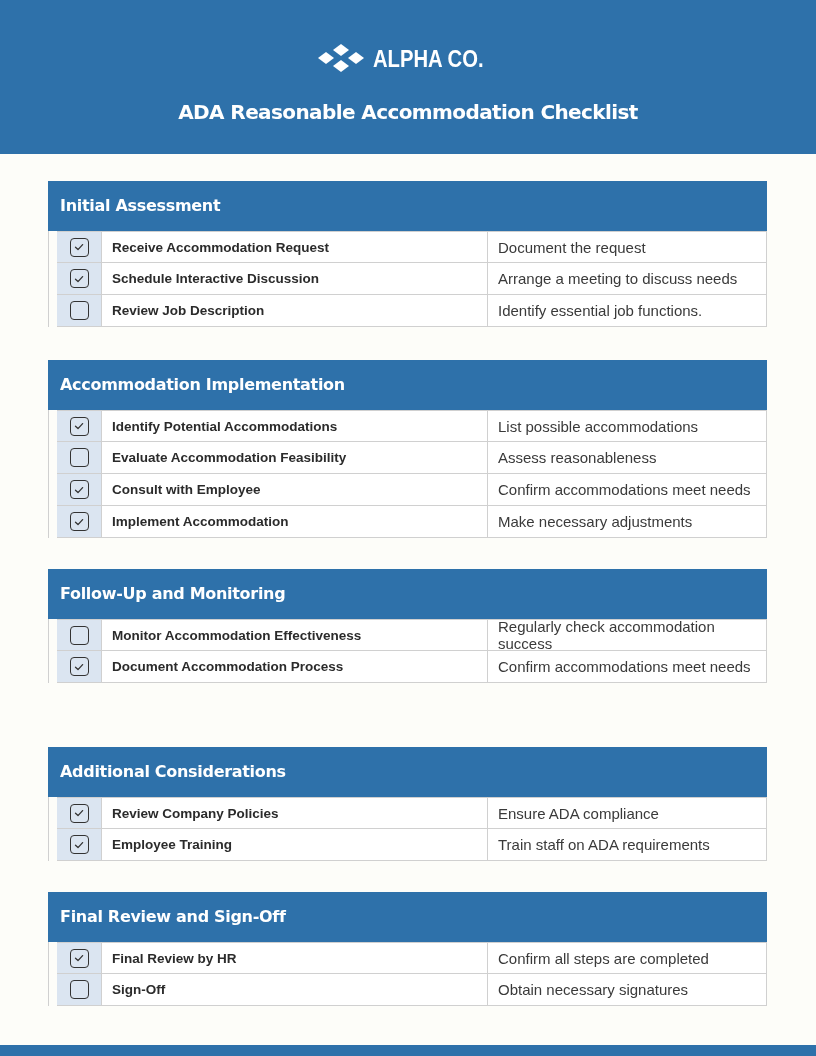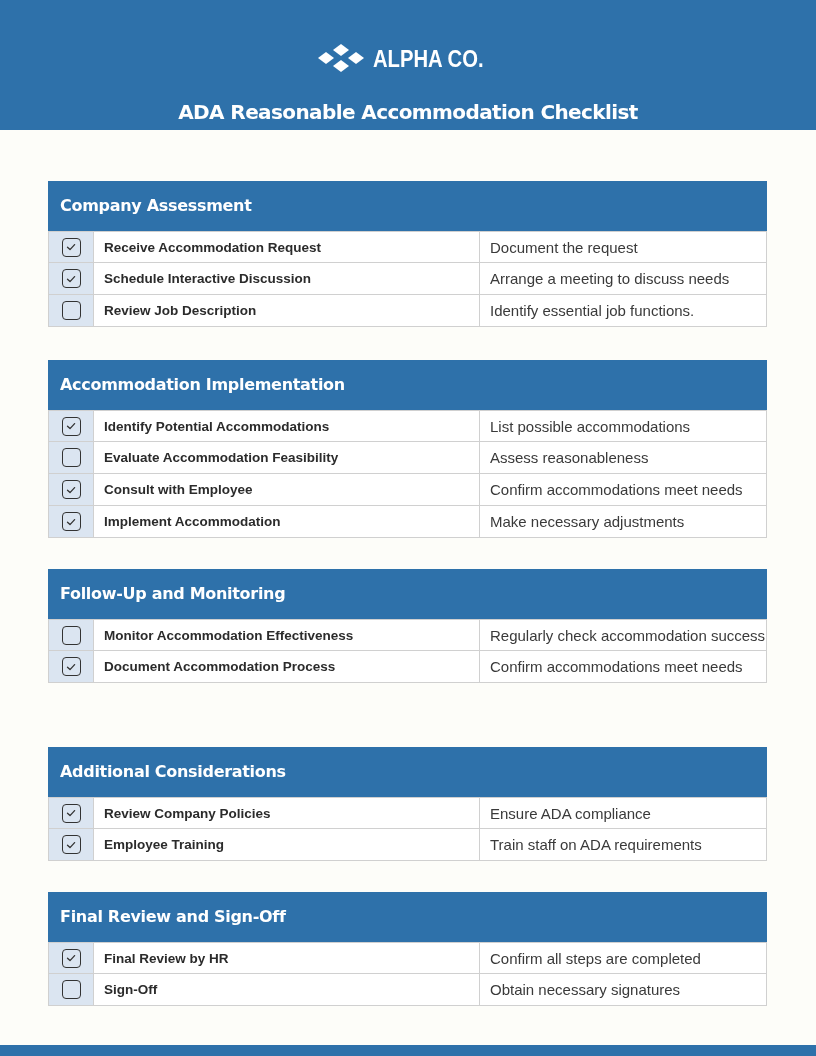--- a/index.html
+++ b/index.html
@@ -4,21 +4,21 @@
 <style>
   * { box-sizing: border-box; margin: 0; padding: 0; }
   html, body { width: 816px; height: 1056px; overflow: hidden; }
   body {
     background: #fdfdf9;
     font-family: "Liberation Sans", sans-serif;
     color: #2b2b2b;
     position: relative;
   }
   .header {
-    position: absolute; left: 0; top: 0; width: 816px; height: 130px;
+    position: absolute; left: 0; top: 0; width: 816px; height: 154px;
     background: #2e71aa;
     color: #ffffff;
   }
   .logo {
     position: absolute; top: 43px; left: 0; width: 816px;
     display: flex; justify-content: center; align-items: center; gap: 8px;
   }
   .logo-mark { width: 48px; height: 32px; }
   .logo-text {
     font-family: "Liberation Sans", sans-serif;
@@ -44,20 +44,21 @@
     font-size: 16px;
     line-height: 50px;
     padding-left: 12px;
     letter-spacing: -0.3px;
   }
   .rows { border-left: 1px solid #d0d0d0; border-right: 1px solid #d0d0d0; }
   .row {
     display: flex; height: 32px;
     border-bottom: 1px solid #d0d0d0;
     background: #ffffff;
+    margin-left: 8px;
   }
   .row:first-child { border-top: 1px solid #d0d0d0; }
   .cb-cell {
     width: 45px; background: #dbe5f1;
     display: flex; align-items: center; justify-content: center;
     border-right: 1px solid #d0d0d0;
   }
   .checkbox {
     width: 19px; height: 19px;
     border: 1.3px solid #333;
@@ -98,21 +99,21 @@
       <polygon points="35,9 43,15 35,21 27,15" fill="#fff" transform="translate(4,0)"></polygon>
       <polygon points="24,17 32,23 24,29 16,23" fill="#fff"></polygon>
     </svg>
     <span class="logo-text">ALPHA CO.</span>
   </div>
   <div class="doc-title">ADA Reasonable Accommodation Checklist</div>
 </div>
 
 <div id="sections">
     <div class="section" style="top: 181px;">
-      <div class="section-head">Company Assessment</div>
+      <div class="section-head">Initial Assessment</div>
       <div class="rows">
         <div class="row">
           <div class="cb-cell">
             <div class="checkbox" role="checkbox" aria-checked="true">
               <svg viewBox="0 0 12 12">
                 <polyline points="2.5,6.3 5,8.6 9.6,3.6" fill="none" stroke="#333" stroke-width="1.3" stroke-linecap="round" stroke-linejoin="round"></polyline>
               </svg>
             </div>
           </div>
           <div class="task">Receive Accommodation Request</div>

